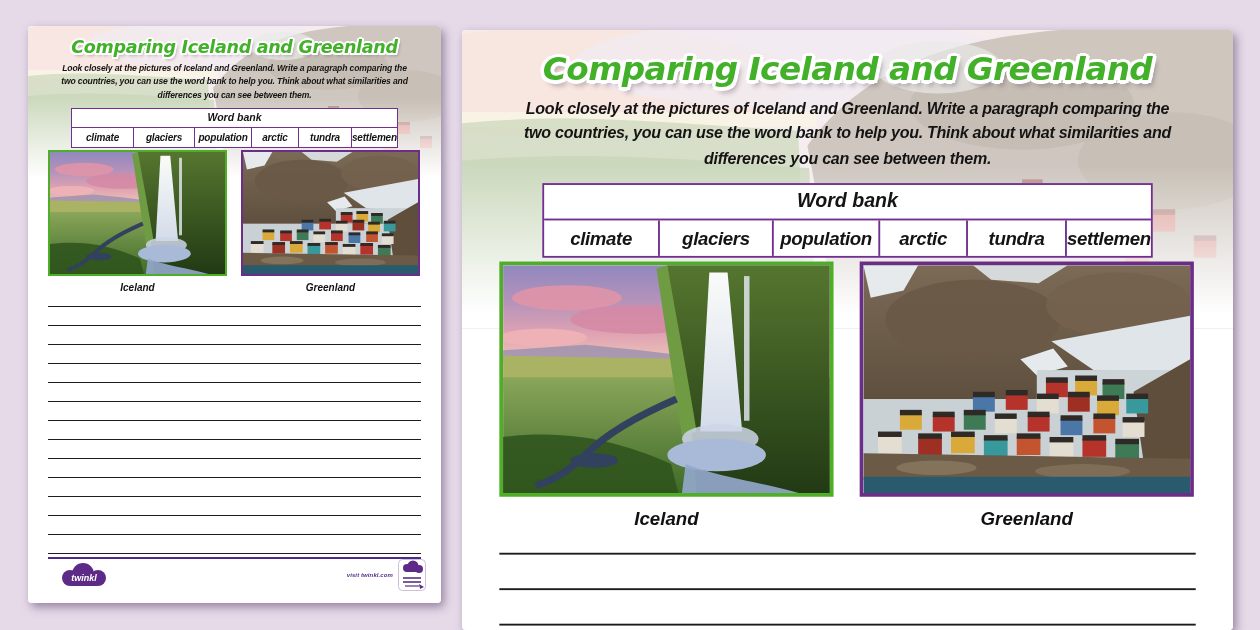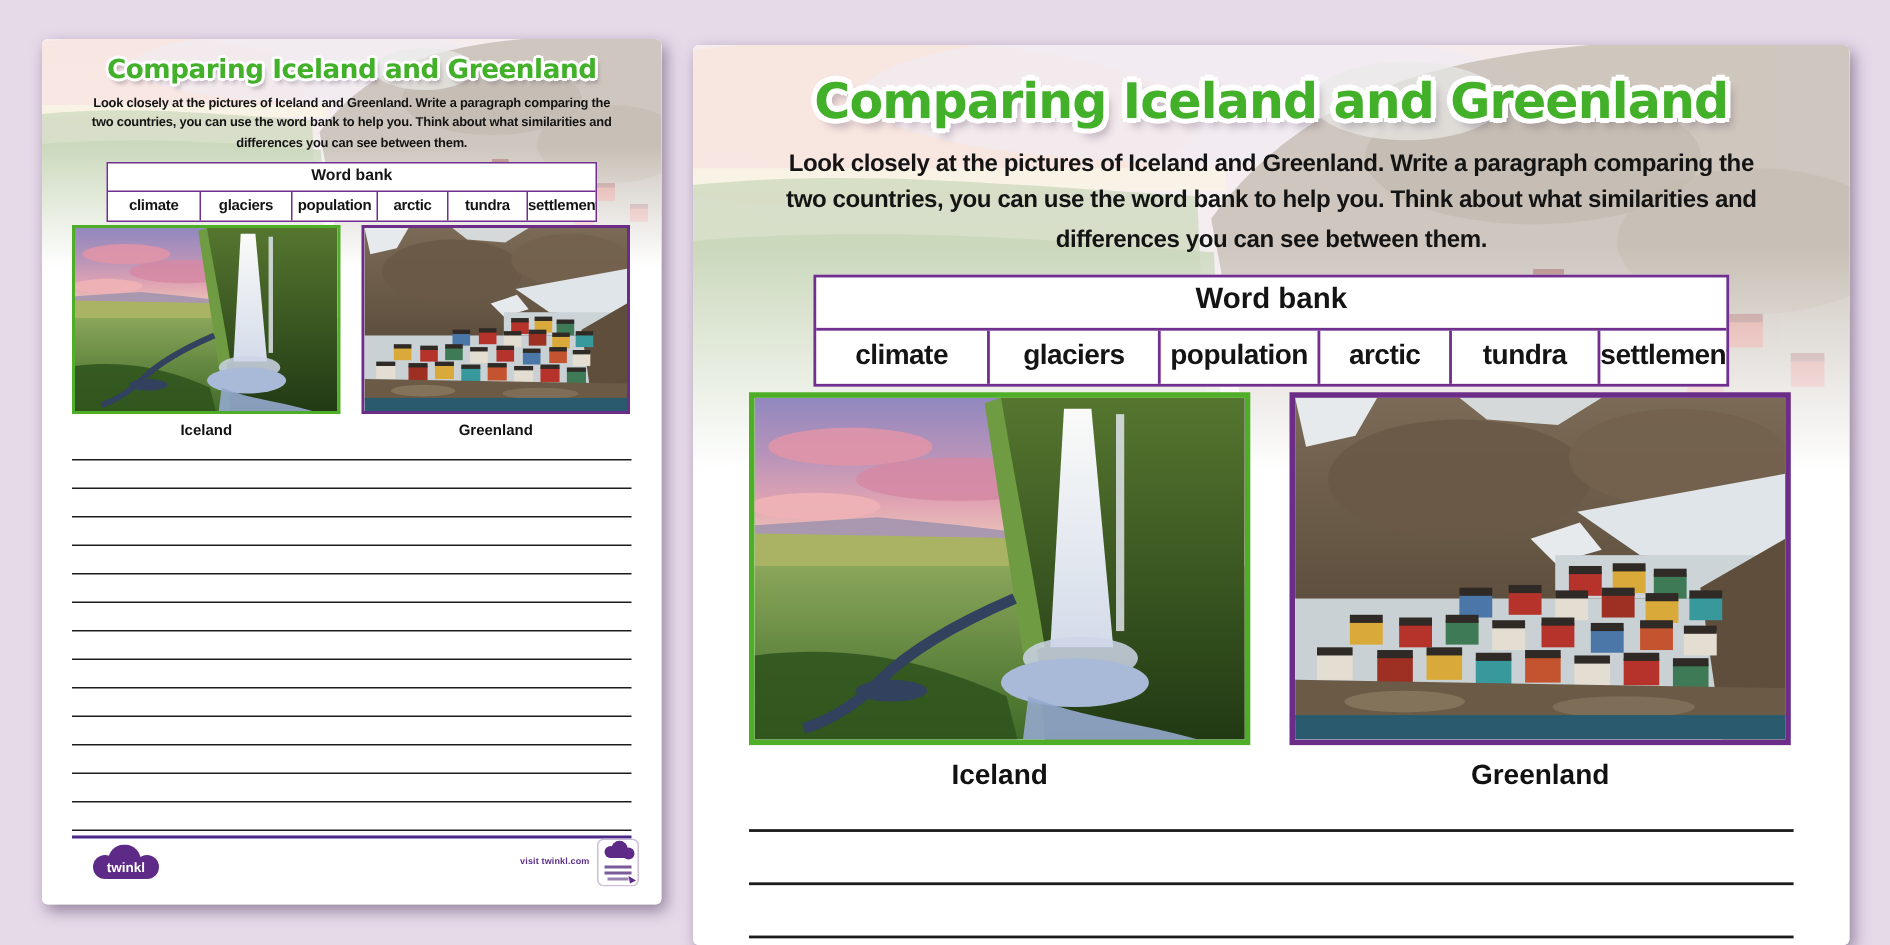--- a/index.html
+++ b/index.html
@@ -1,17 +1,17 @@
 <!DOCTYPE html>
 <html><head>
 <meta charset="utf-8">
 <style>
   html,body{margin:0;padding:0;background:#e6dae9;}
   .canvas{position:relative;width:1260px;height:630px;background:#e6dae9;overflow:hidden;
-          font-family:"Liberation Sans",sans-serif;}
+          font-family:"Liberation Sans",sans-serif;font-style:italic;}
   .panel{position:absolute;background:#fff;border-radius:4px;overflow:hidden;
          box-shadow:3px 4px 10px rgba(70,45,85,.5);}
   .panel-left{left:28px;top:26px;width:413px;height:577px;}
   .panel-right{left:462px;top:30px;width:771px;height:600px;}
   .holder{transform-origin:0 0;}
   .panel-right .holder{transform:scale(1.867);}
 
   .sheet{position:relative;width:413px;height:577px;background:#fff;overflow:hidden;}
   .header-bg{position:absolute;left:0;top:0;width:413px;height:160px;display:block;}
 

